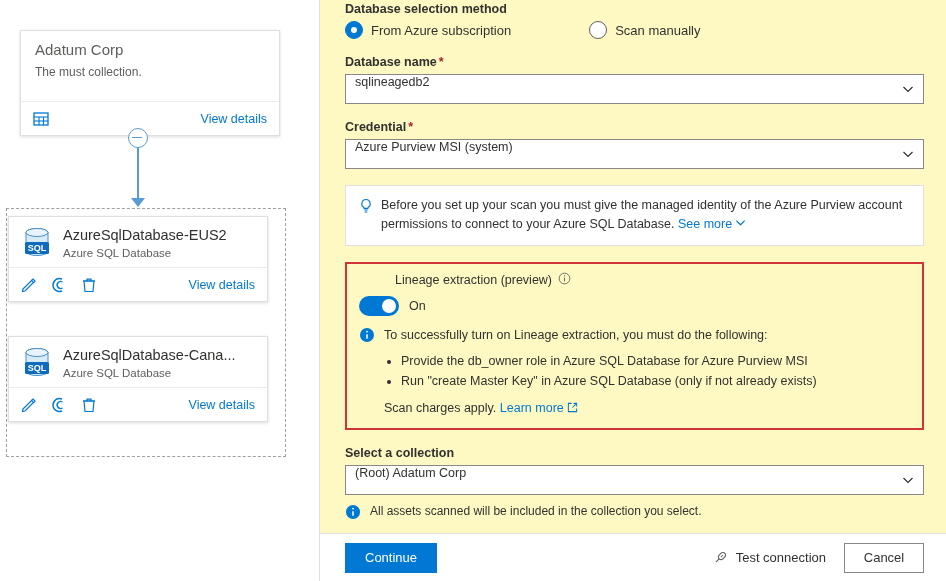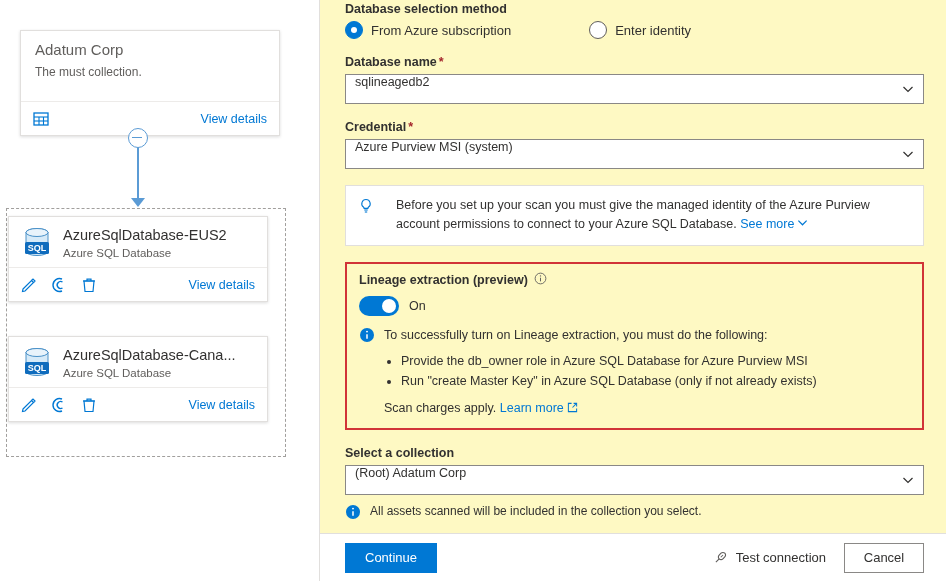--- a/index.html
+++ b/index.html
@@ -271,21 +271,21 @@
     transform: translateY(-50%);
     width: 12px;
     height: 12px;
   }
 
   .info-panel {
     border: 1px solid #e1dfdd;
     background: #ffffff;
     padding: 10px 12px 11px 12px;
     display: flex;
-    gap: 22px;
+    gap: 7px;
     margin-bottom: 16px;
     box-sizing: border-box;
   }
   .info-panel .text {
     font-size: 12.5px;
     line-height: 19px;
     color: #323130;
   }
   .link { color: #0078d4; cursor: pointer; }
   .link-chev {
@@ -302,22 +302,23 @@
     box-sizing: border-box;
   }
   .lineage-head {
     display: flex;
     align-items: center;
     gap: 6px;
     margin-bottom: 8px;
   }
   .lineage-title {
     font-size: 12.5px;
-    font-weight: bold;
-    color: #323130;
+    font-weight: normal;
+    color: #323130;
+    margin-left: 36px;
   }
   .toggle-row {
     display: flex;
     align-items: center;
     gap: 10px;
     margin-bottom: 10px;
   }
   .toggle {
     width: 40px;
     height: 20px;
@@ -548,21 +549,21 @@
     <div class="form-scroll">
 
       <p class="field-label" style="margin-top:2px;">Database selection method</p>
       <div class="radio-row">
         <div class="radio-opt">
           <span class="radio checked"></span>
           <span class="radio-label">From Azure subscription</span>
         </div>
         <div class="radio-opt">
           <span class="radio"></span>
-          <span class="radio-label">Enter identity</span>
+          <span class="radio-label">Scan manually</span>
         </div>
       </div>
 
       <p class="field-label">
         <span>Database name</span><span class="req">*</span>
       </p>
       <div class="select-box">
         <span>sqlineagedb2</span>
         <span class="chev">
           <svg viewBox="0 0 12 12" width="12" height="12" aria-hidden="true">

